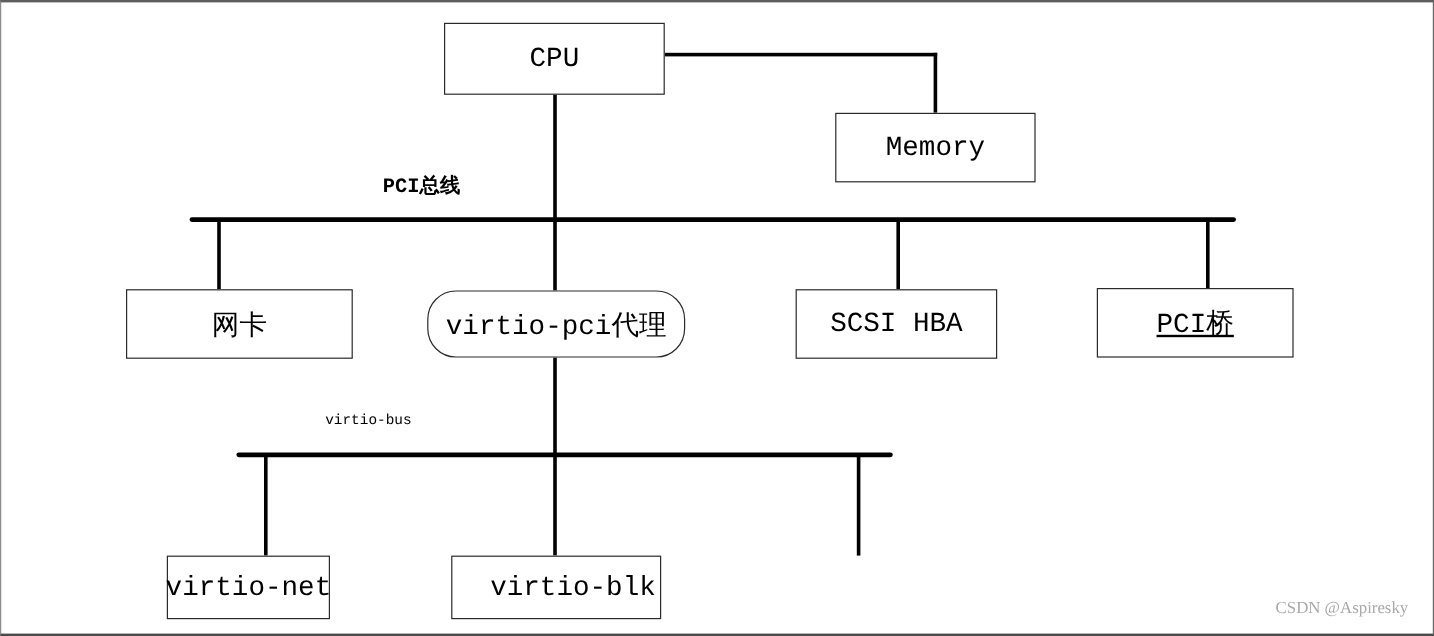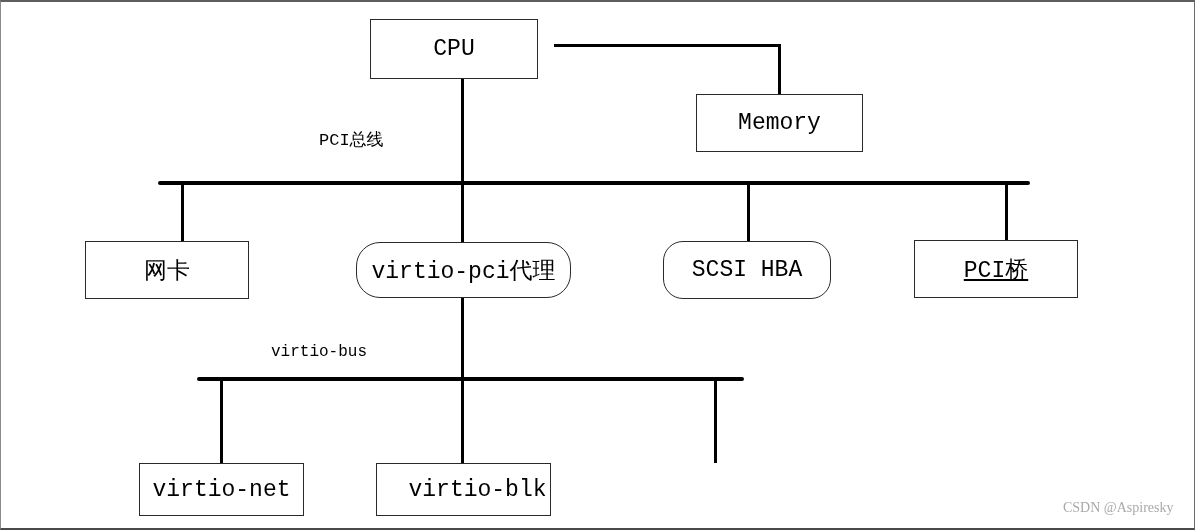--- a/index.html
+++ b/index.html
@@ -65,61 +65,61 @@
 <body>
 
 <div class="stage">
 
   <div class="line" style="left:553px; top:42px; width:227px; height:3px;"></div>
   <div class="line" style="left:777px; top:42px; width:3px; height:50px;"></div>
 
   <div class="line" style="left:460px; top:76px; width:3px; height:106px;"></div>
 
   <div class="bus" style="left:157px; top:179px; width:872px;"></div>
-  <div class="bus-label" style="left:318px; top:126px;">PCI总线</div>
+  <div class="bus-label" style="left:318px; top:141px;font-weight:bold;">PCI总线</div>
 
   <div class="line" style="left:180px; top:181px; width:3px; height:58px;"></div>
   <div class="line" style="left:460px; top:181px; width:3px; height:59px;"></div>
   <div class="line" style="left:746px; top:181px; width:3px; height:58px;"></div>
   <div class="line" style="left:1004px; top:181px; width:3px; height:57px;"></div>
 
   <div class="line" style="left:460px; top:296px; width:3px; height:81px;"></div>
 
   <div class="bus" style="left:196px; top:375px; width:547px;"></div>
-  <div class="bus-label" style="left:270px; top:341px; font-size:16px;">virtio-bus</div>
+  <div class="bus-label" style="left:270px; top:341px; font-size:12px;">virtio-bus</div>
 
   <div class="line" style="left:219px; top:377px; width:3px; height:84px;"></div>
   <div class="line" style="left:460px; top:377px; width:3px; height:84px;"></div>
   <div class="line" style="left:713px; top:377px; width:3px; height:84px;"></div>
 
-  <div class="node" style="left:369px; top:17px; width:168px; height:60px;">
+  <div class="node" style="left:369px; top:17px; width:184px; height:60px;">
     <span>CPU</span>
   </div>
 
   <div class="node" style="left:695px; top:92px; width:167px; height:58px;text-align:center;">
     <span>Memory</span>
   </div>
 
-  <div class="node" style="left:84px; top:239px; width:164px; height:58px;">
+  <div class="node" style="left:104px; top:239px; width:189px; height:58px;">
     <span>网卡</span>
   </div>
 
   <div class="node" style="left:355px; top:240px; width:215px; height:56px;border-radius:24px;">
     <span>virtio-pci代理</span>
   </div>
 
-  <div class="node" style="left:662px; top:239px; width:168px; height:58px;border-radius:20px;">
+  <div class="node" style="left:662px; top:239px; width:168px; height:58px;">
     <span>SCSI HBA</span>
   </div>
 
   <div class="node" style="left:913px; top:238px; width:164px; height:58px;text-decoration:underline;">
     <span>PCI桥</span>
   </div>
 
-  <div class="node" style="left:138px; top:461px; width:165px; height:53px;">
+  <div class="node" style="left:138px; top:461px; width:136px; height:53px;">
     <span>virtio-net</span>
   </div>
 
   <div class="node" style="left:375px; top:461px; width:175px; height:53px;padding-left:28px;">
     <span>virtio-blk</span>
   </div>
 
 
   <div class="watermark" style="left:1062px; top:498px;font-family:Liberation Serif, serif;">CSDN @Aspiresky</div>
 

